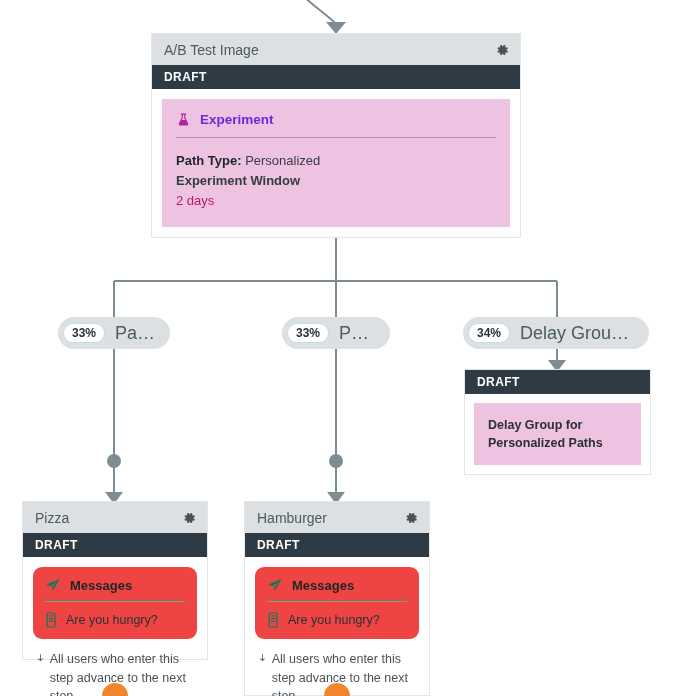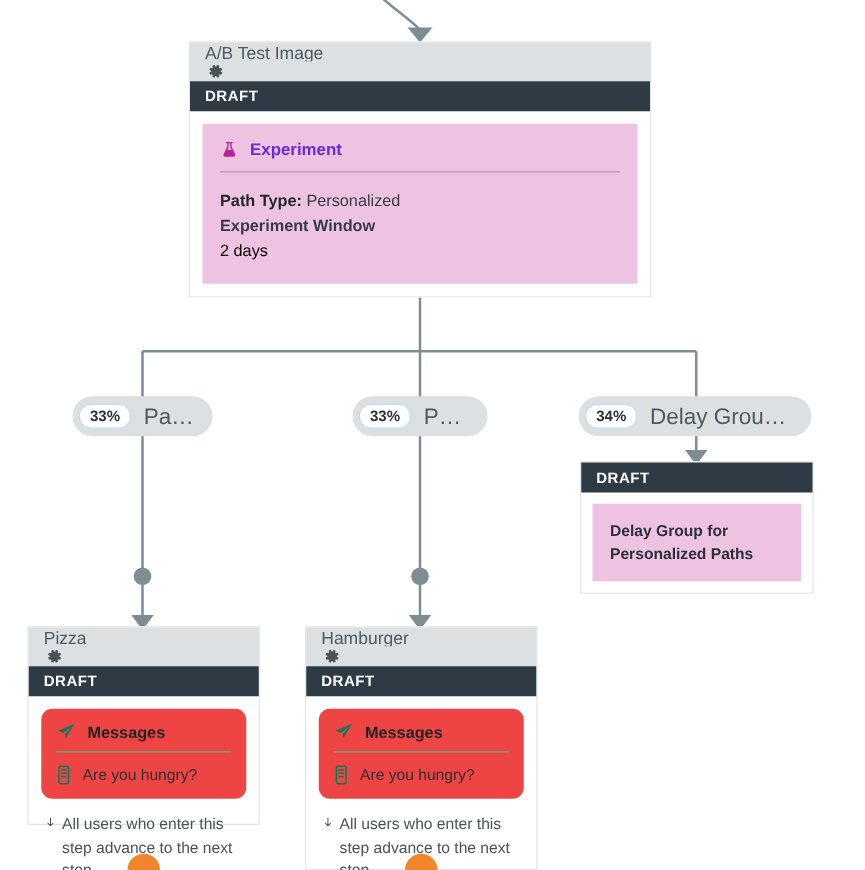--- a/index.html
+++ b/index.html
@@ -31,24 +31,23 @@
     position: absolute;
     background: #ffffff;
     border: 1px solid #e3e6e8;
     box-sizing: border-box;
     z-index: 3;
   }
   .node-header {
     background: #dce0e3;
     height: 31px;
     display: flex;
-    align-items: flex-start;
+    align-items: center;
     padding: 0 10px 0 12px;
     box-sizing: border-box;
-    flex-direction: column;
   }
   .node-title {
     font-size: 14px;
     color: #4b5a63;
     flex: 1;
     white-space: nowrap;
     overflow: hidden;
     text-overflow: ellipsis;
   }
   .gear {
@@ -100,21 +99,21 @@
     margin-bottom: 13px;
   }
   .exp-line {
     font-size: 13px;
     color: #353c40;
     line-height: 1.55;
   }
   .exp-line b { color: #1f2427; }
   .exp-sub {
     font-size: 13px;
-    color: #000000;
+    color: #be185d;
     line-height: 1.55;
   }
 
   
   .delay-pink {
     background: #eec3e1;
     padding: 13px 14px;
     box-sizing: border-box;
     font-size: 12.5px;
     font-weight: bold;

